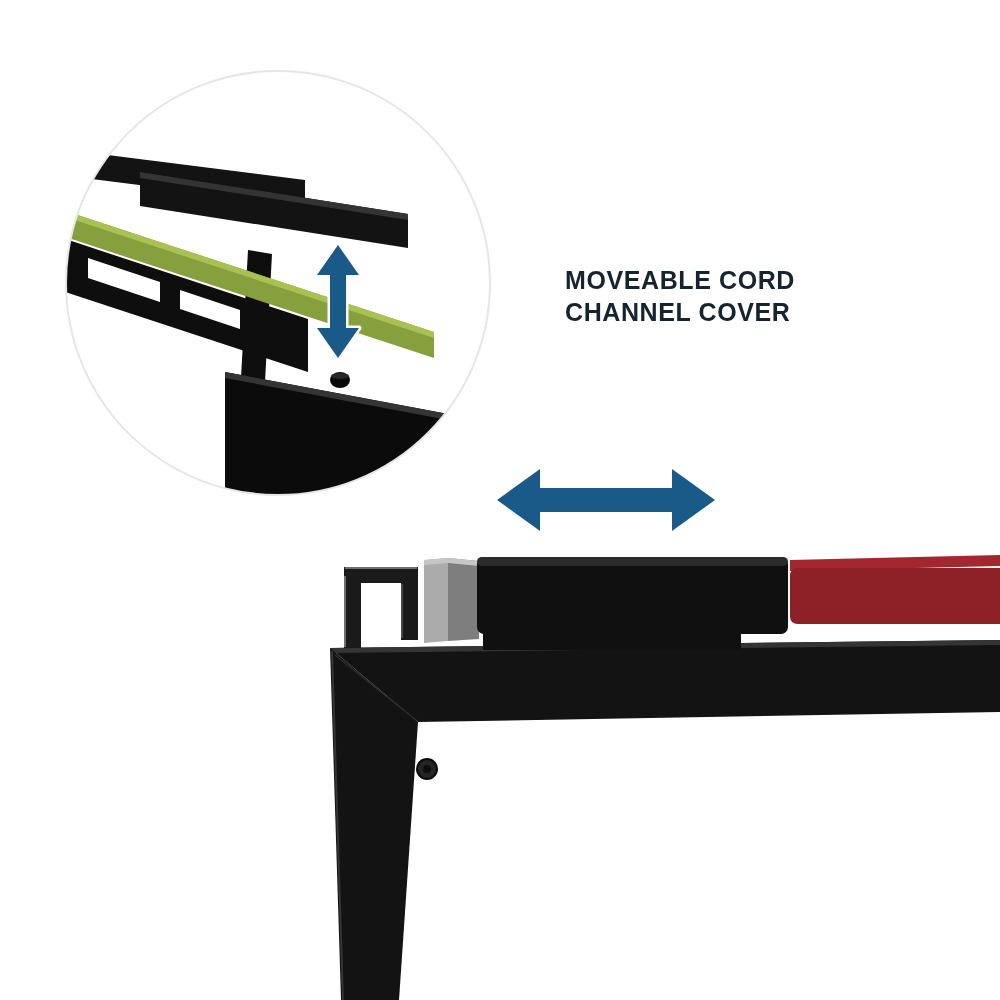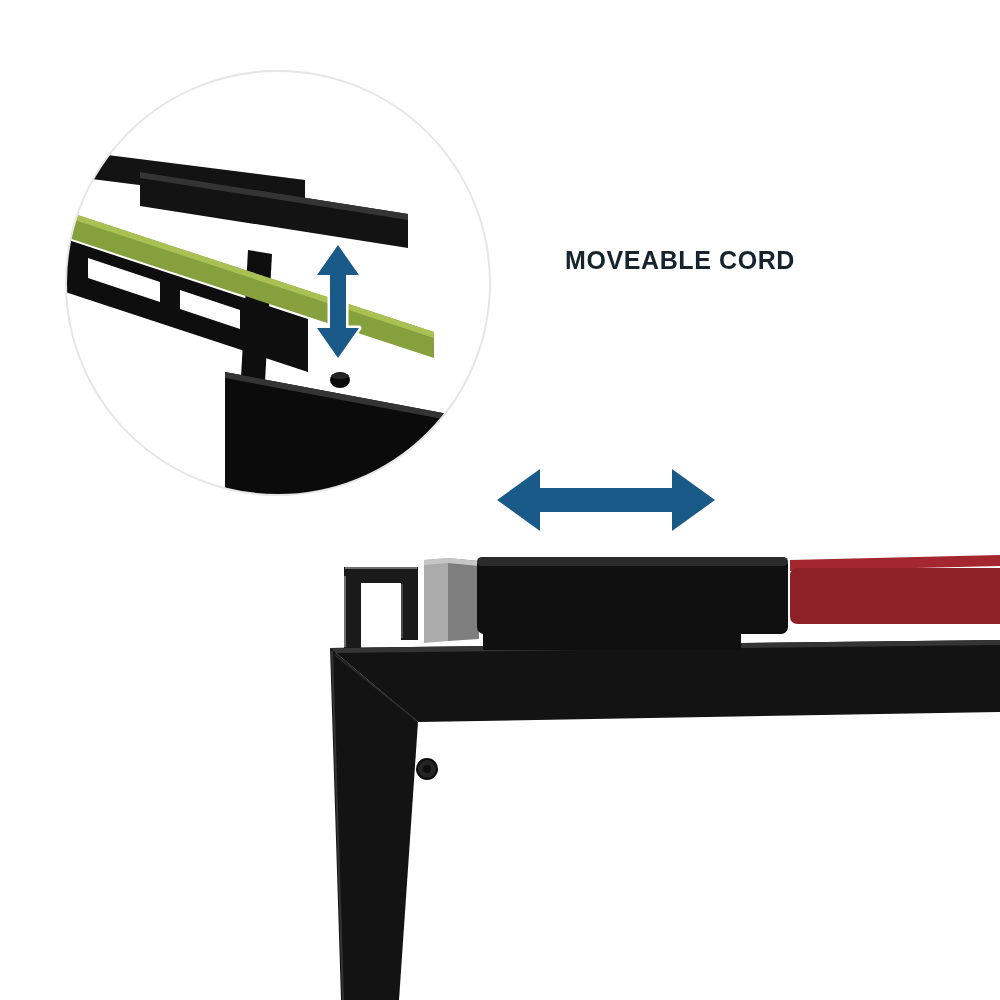--- a/index.html
+++ b/index.html
@@ -6,21 +6,21 @@
   body{
     width:1000px;height:1000px;
     background:#ffffff;
     font-family:"Liberation Sans", sans-serif;
     position:relative;
     overflow:hidden;
   }
   #scene{position:absolute;left:0;top:0;width:1000px;height:1000px;}
   .feature-label{
     position:absolute;
-    left:565px;top:244px;
+    left:565px;top:264px;
     font-size:25px;
     font-weight:bold;
     letter-spacing:0.6px;
     line-height:32px;
     color:#16242f;
     white-space:nowrap;
   }
 </style>
 </head>
 <body>
@@ -91,13 +91,14 @@
   </g>
 
   <g>
     <polygon points="790,560 1000,555 1000,566 790,571" fill="#a4272f"></polygon>
     <path d="M798,568 Q790,568 790,576 L790,616 Q790,624 798,624 L1000,624 L1000,568 Z" fill="#8d2127"></path>
   </g>
 </svg>
 
 <div class="feature-label">
   <div>MOVEABLE CORD</div>
+  <div>CHANNEL COVER</div>
 </div>
 
 </body></html>

